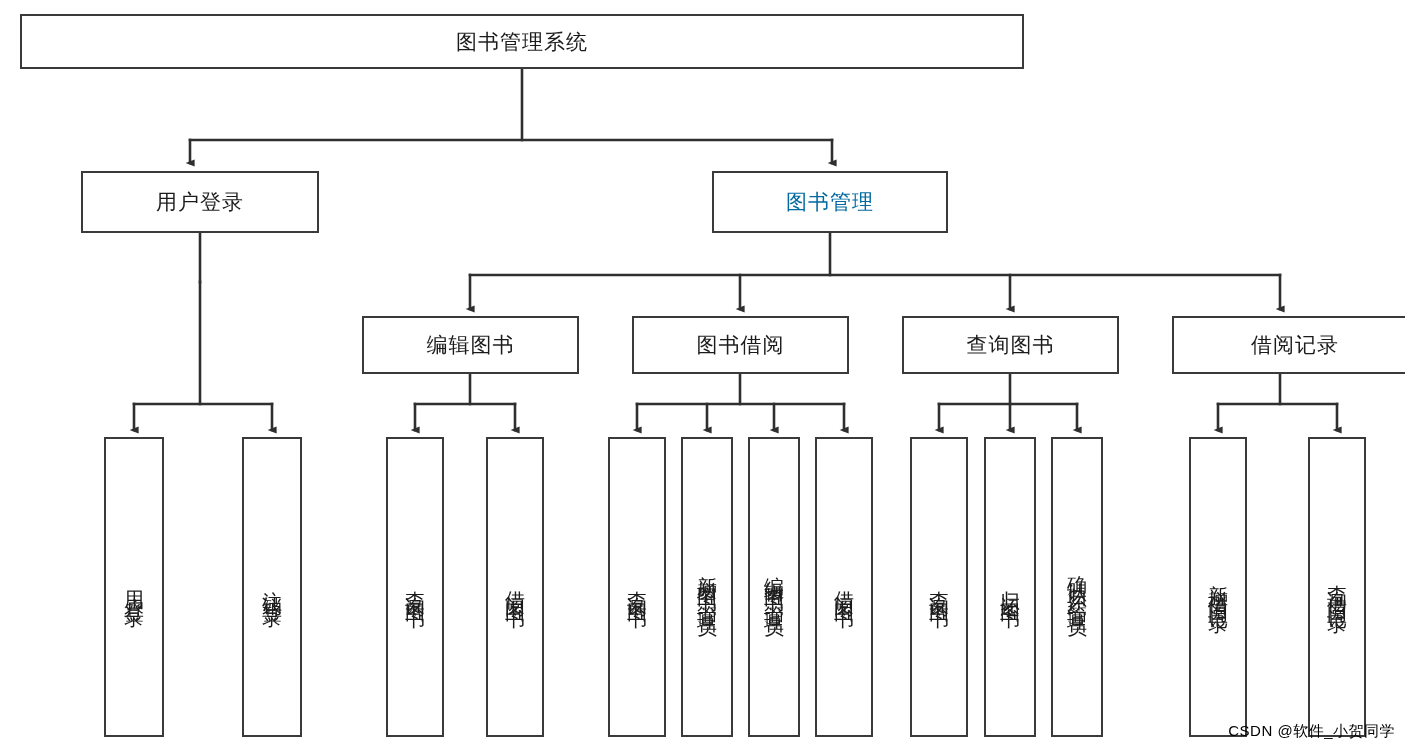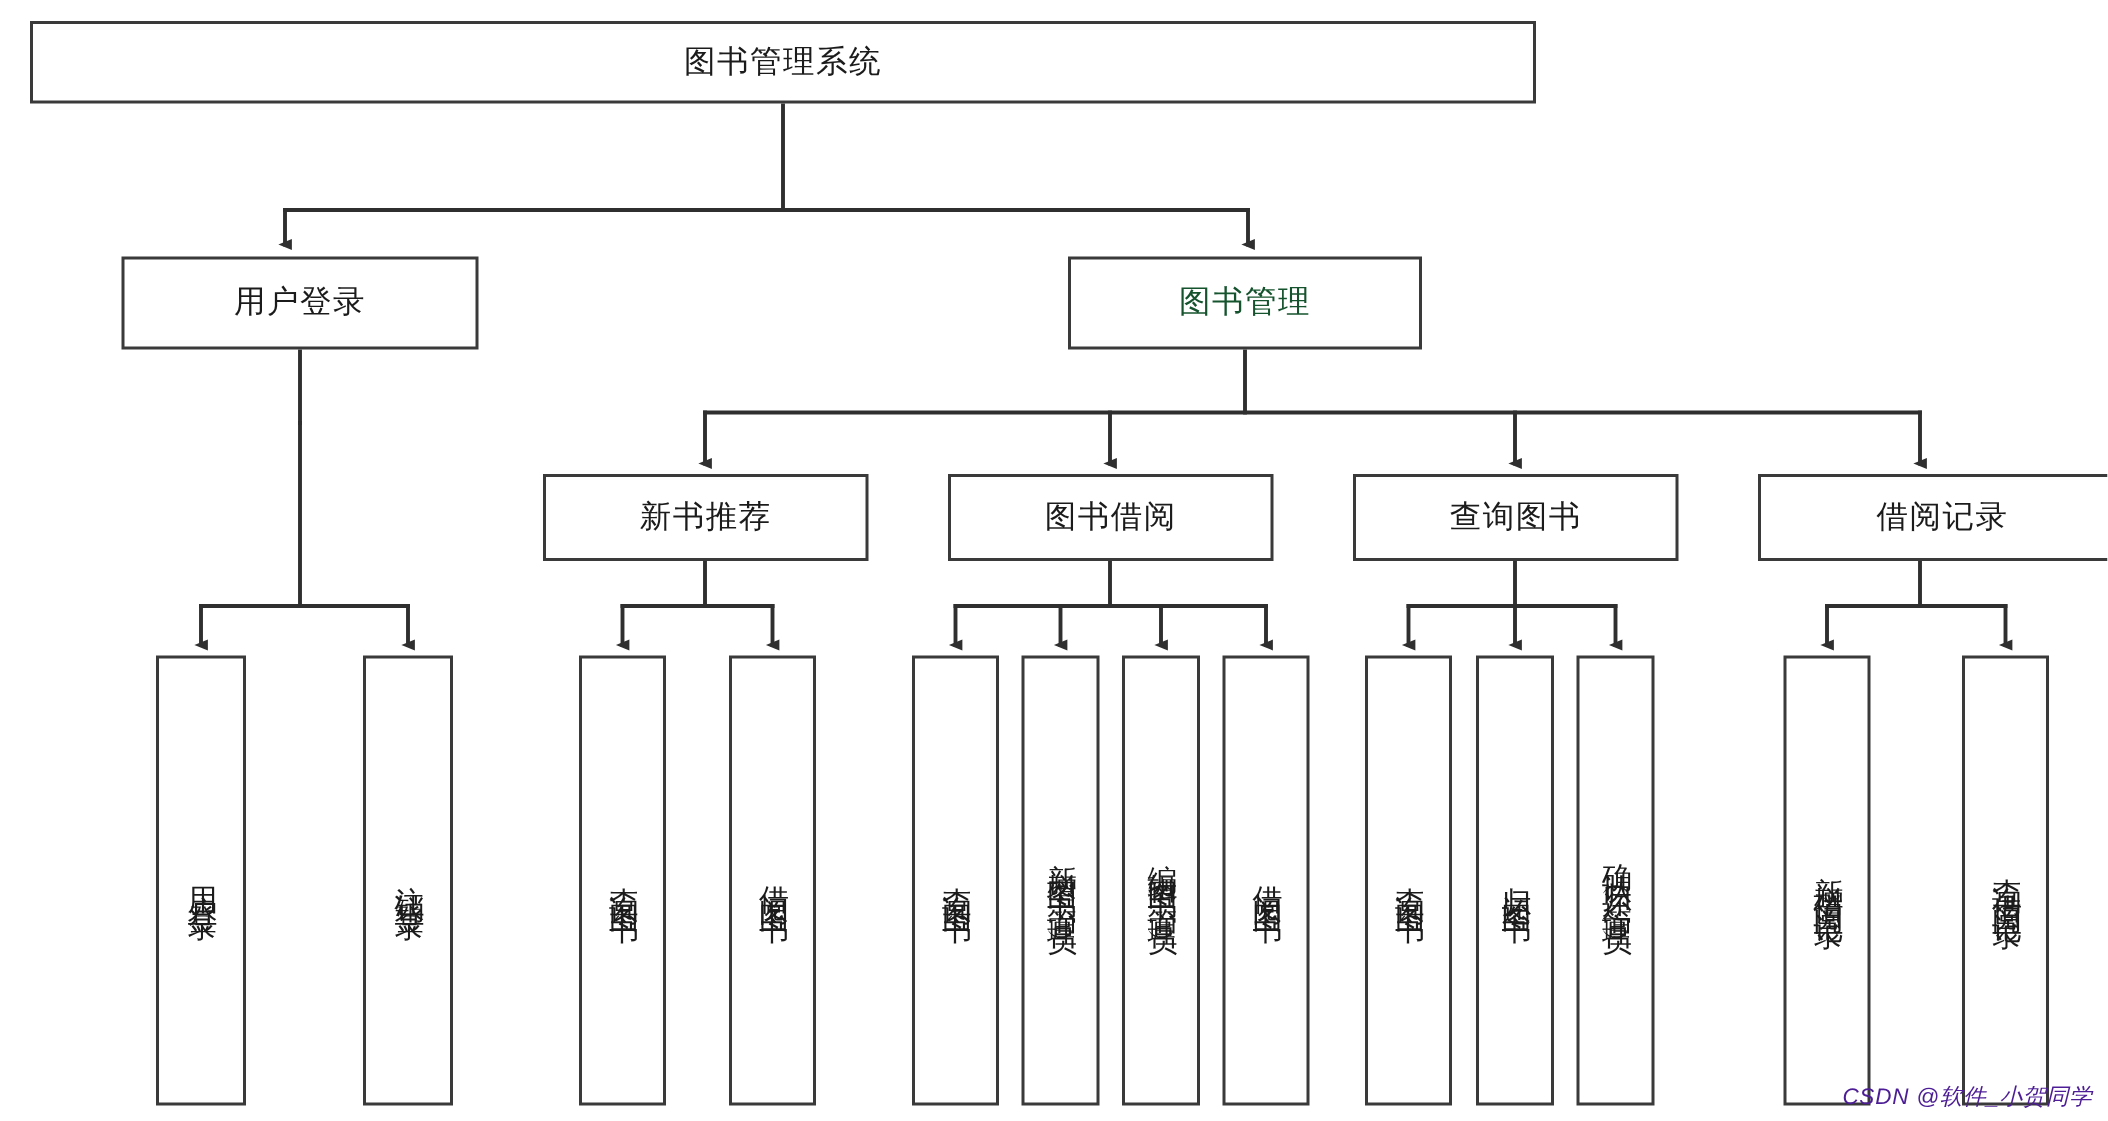--- a/index.html
+++ b/index.html
@@ -125,23 +125,23 @@
       <path d="M1280,374 L1280,404"></path>
       <path d="M1218,404 L1337,404"></path>
       <path d="M1218,404 L1218,430" marker-end="url(#arrow)"></path>
       <path d="M1337,404 L1337,430" marker-end="url(#arrow)"></path>
     </g>
   </svg>
 
   <div class="node root horiz" style="left: 20px; top: 14px; width: 1004px; height: 55px; border-color: rgb(58, 58, 58); background: rgb(255, 255, 255); color: rgb(27, 27, 27);">图书管理系统</div>
 
   <div class="node horiz" style="left: 81px; top: 171px; width: 238px; height: 62px; border-color: rgb(58, 58, 58); background: rgb(255, 255, 255); color: rgb(27, 27, 27);">用户登录</div>
-  <div class="node horiz" style="left: 712px; top: 171px; width: 236px; height: 62px; border-color: rgb(58, 58, 58); background: rgb(255, 255, 255); color: #14532d;">图书管理</div>
+  <div class="node horiz" style="left: 712px; top: 171px; width: 236px; height: 62px; border-color: rgb(58, 58, 58); background: rgb(255, 255, 255); color: #0369a1;">图书管理</div>
 
-  <div class="node horiz" style="left: 362px; top: 316px; width: 217px; height: 58px; border-color: rgb(58, 58, 58); background: rgb(255, 255, 255); color: rgb(27, 27, 27);">新书推荐</div>
+  <div class="node horiz" style="left: 362px; top: 316px; width: 217px; height: 58px; border-color: rgb(58, 58, 58); background: rgb(255, 255, 255); color: rgb(27, 27, 27);">编辑图书</div>
   <div class="node horiz" style="left: 632px; top: 316px; width: 217px; height: 58px; border-color: rgb(58, 58, 58); background: rgb(255, 255, 255); color: rgb(27, 27, 27);">图书借阅</div>
   <div class="node horiz" style="left: 902px; top: 316px; width: 217px; height: 58px; border-color: rgb(58, 58, 58); background: rgb(255, 255, 255); color: rgb(27, 27, 27);">查询图书</div>
   <div class="node horiz" style="left: 1172px; top: 316px; width: 246px; height: 58px; border-color: rgb(58, 58, 58); background: rgb(255, 255, 255); color: rgb(27, 27, 27);">借阅记录</div>
 
   <div class="node vert mid" style="left: 104px; top: 437px; width: 60px; height: 300px; border-color: rgb(58, 58, 58); background: rgb(255, 255, 255); color: rgb(27, 27, 27);">
     <span class="vlabel">用户登录</span>
   </div>
   <div class="node vert mid" style="left: 242px; top: 437px; width: 60px; height: 300px; border-color: rgb(58, 58, 58); background: rgb(255, 255, 255); color: rgb(27, 27, 27);">
     <span class="vlabel">注销登录</span>
   </div>
@@ -172,14 +172,14 @@
   <div class="node vert mid" style="left: 1051px; top: 437px; width: 52px; height: 300px; border-color: rgb(58, 58, 58); background: rgb(255, 255, 255); color: rgb(27, 27, 27);">
     <span class="vlabel">确认归还（管理员）</span>
   </div>
   <div class="node vert mid" style="left: 1189px; top: 437px; width: 58px; height: 300px; border-color: rgb(58, 58, 58); background: rgb(255, 255, 255); color: rgb(27, 27, 27);">
     <span class="vlabel">新增借阅记录</span>
   </div>
   <div class="node vert mid" style="left: 1308px; top: 437px; width: 58px; height: 300px; border-color: rgb(58, 58, 58); background: rgb(255, 255, 255); color: rgb(27, 27, 27);">
     <span class="vlabel">查询借阅记录</span>
   </div>
 
-  <div class="watermark" style="color: #4c1d95; font-style: italic;">CSDN @软件_小贺同学</div>
+  <div class="watermark" style="color: #000000;">CSDN @软件_小贺同学</div>
 </div>
 
 </body></html>

